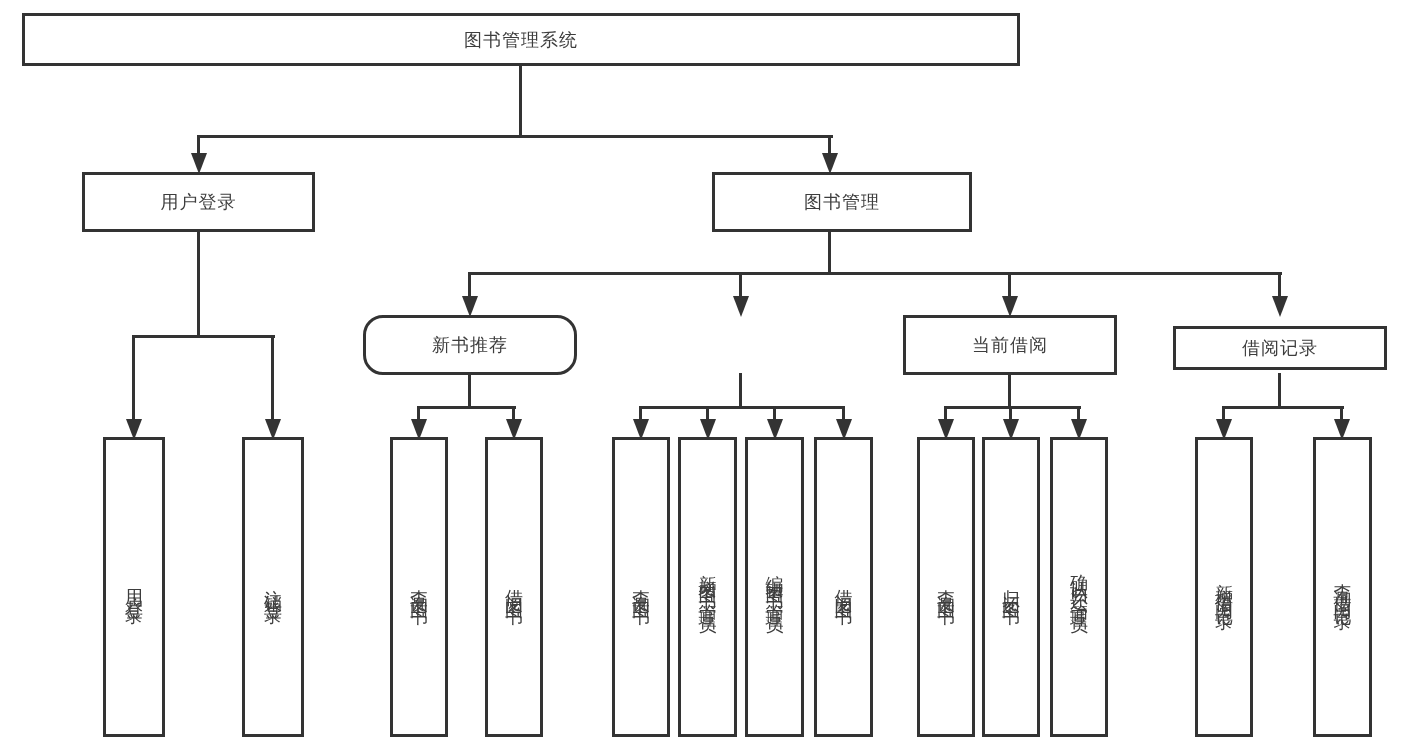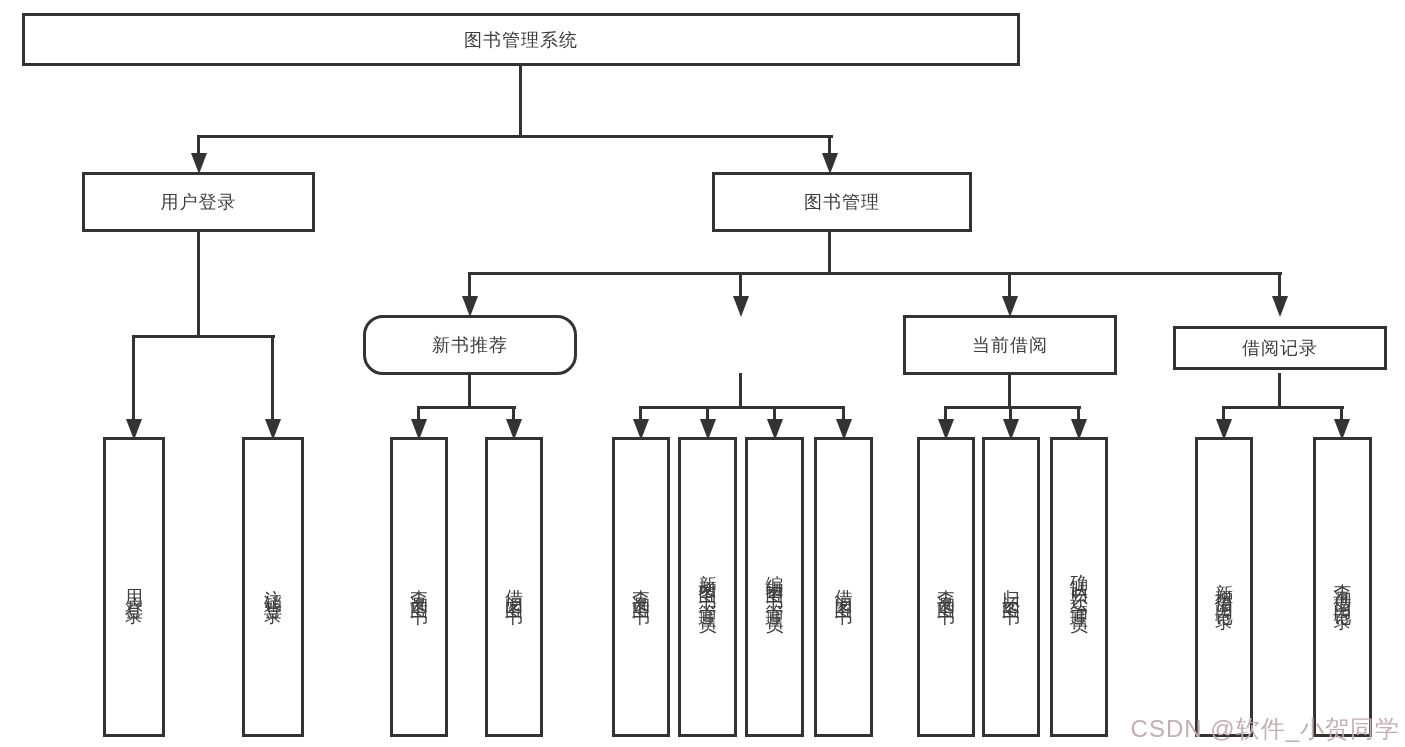--- a/index.html
+++ b/index.html
@@ -166,15 +166,14 @@
     <span class="vtext">确认归还（管理员）</span>
   </div>
 
   <div class="box leaf" style="left:1195px; top:437px; width:58px; height:300px;">
     <span class="vtext">新增借阅记录</span>
   </div>
   <div class="box leaf" style="left:1313px; top:437px; width:59px; height:300px;">
     <span class="vtext">查询借阅记录</span>
   </div>
 
-  <div class="watermark">CSDN @软件_小贺同学</div>
 
 </div>
 
 </body></html>

